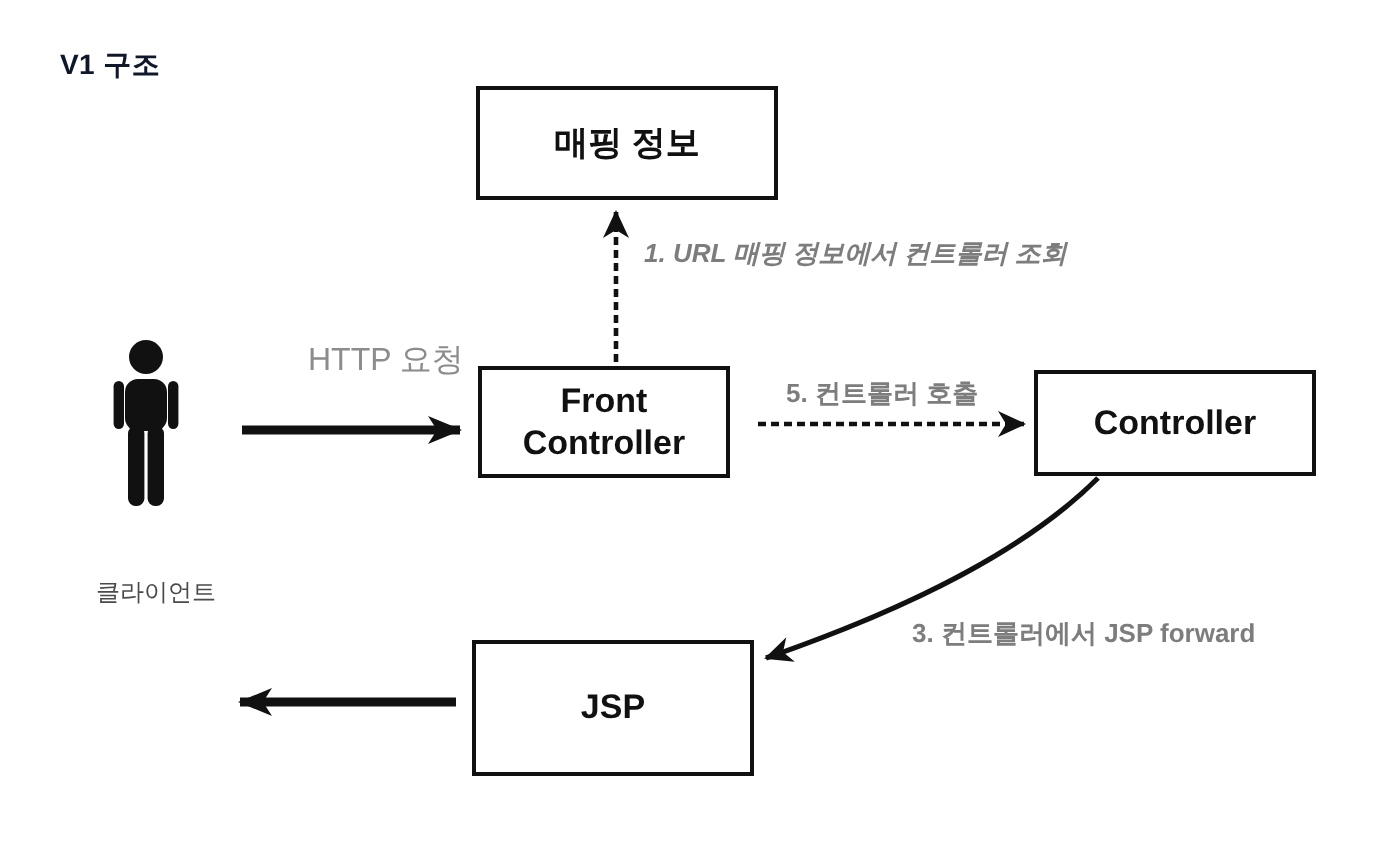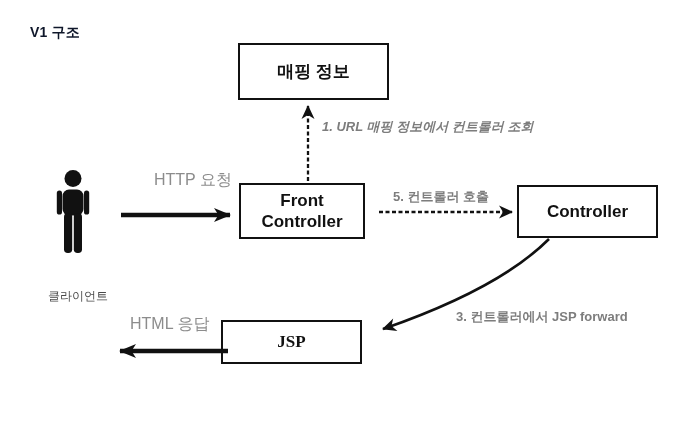--- a/index.html
+++ b/index.html
@@ -29,21 +29,21 @@
     justify-content: center;
     text-align: center;
     font-weight: bold;
     color: #111;
     font-size: 17px;
     line-height: 1.25;
   }
   .node-mapping    { left: 238px; top: 43px;  width: 151px; height: 57px; }
   .node-front      { left: 239px; top: 183px; width: 126px; height: 56px; }
   .node-controller { left: 517px; top: 185px; width: 141px; height: 53px; }
-  .node-jsp        { left: 221px; top: 320px; width: 141px; height: 44px; font-family: Liberation Serif, serif; }
+  .node-jsp        { left: 236px; top: 320px; width: 141px; height: 68px; }
   .flow-label {
     position: absolute;
     font-size: 16px;
     color: #8c8c8c;
     white-space: nowrap;
   }
   .step-label {
     position: absolute;
     font-size: 13px;
     font-weight: bold;
@@ -102,21 +102,20 @@
 
   <div class="node node-controller">
     <span>Controller</span>
   </div>
 
   <div class="node node-jsp">
     <span>JSP</span>
   </div>
 
   <div class="flow-label" style="left:127px; top:170px;margin-left:27px;">HTTP 요청</div>
-  <div class="flow-label" style="left:130px; top:314px;">HTML 응답</div>
 
   <div class="step-label" style="left:322px; top:118px;font-style:italic;">1. URL 매핑 정보에서 컨트롤러 조회</div>
   <div class="step-label" style="left:393px; top:188px;">5. 컨트롤러 호출</div>
   <div class="step-label" style="left:456px; top:308px;">3. 컨트롤러에서 JSP forward</div>
 
   <svg class="arrow-layer" viewBox="0 0 696 429" xmlns="http://www.w3.org/2000/svg">
     <defs>
       <marker id="ah-big" markerUnits="userSpaceOnUse" markerWidth="20" markerHeight="18" refX="17" refY="8" orient="auto">
         <path d="M1,1 L18,8 L1,15 L5.5,8 Z" fill="#111"></path>
       </marker>

